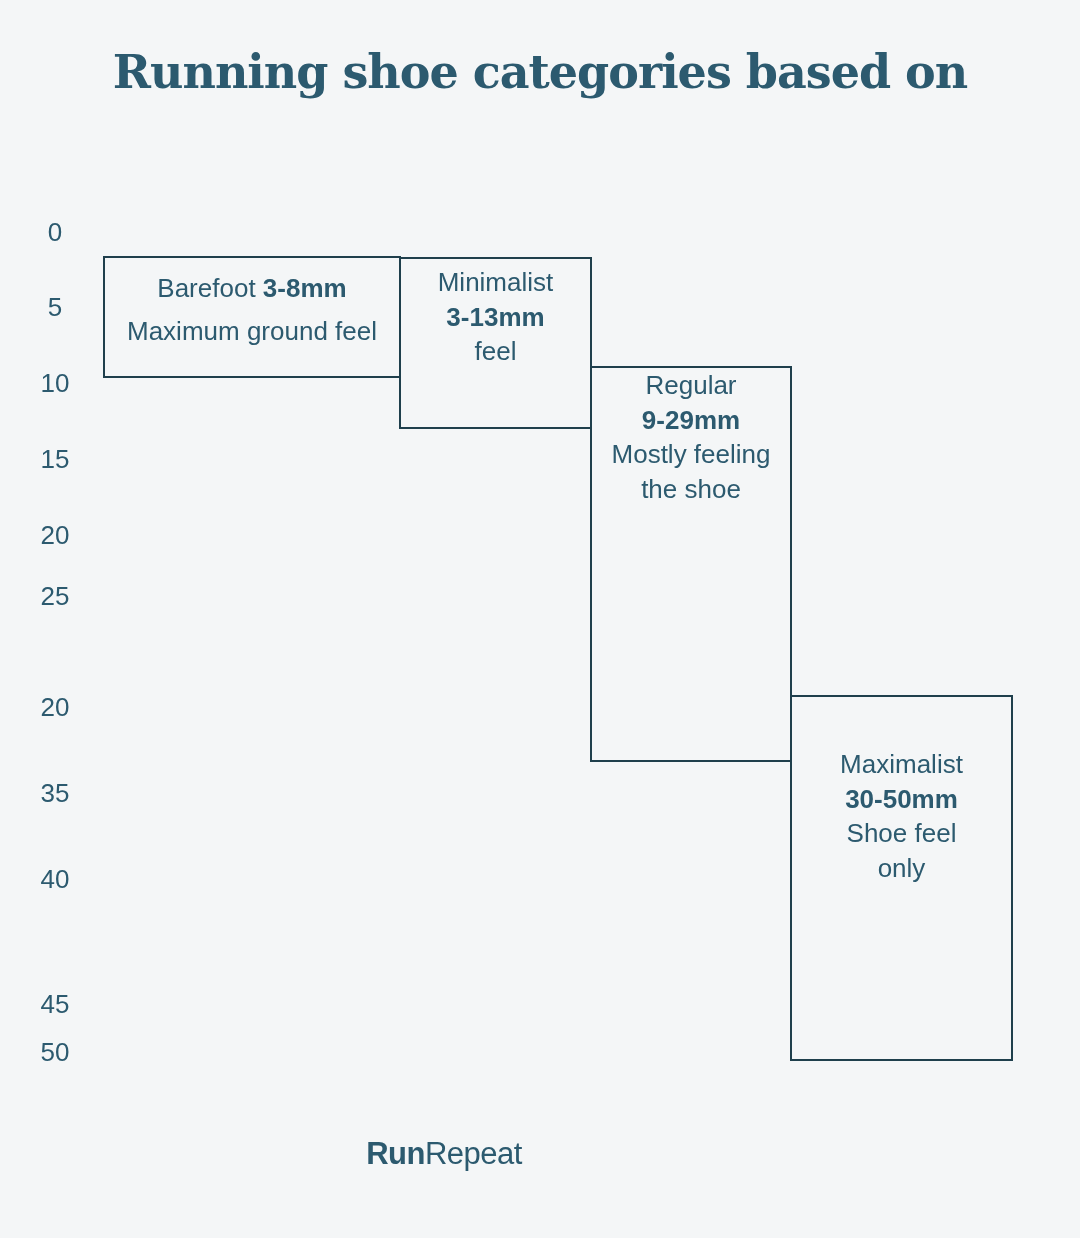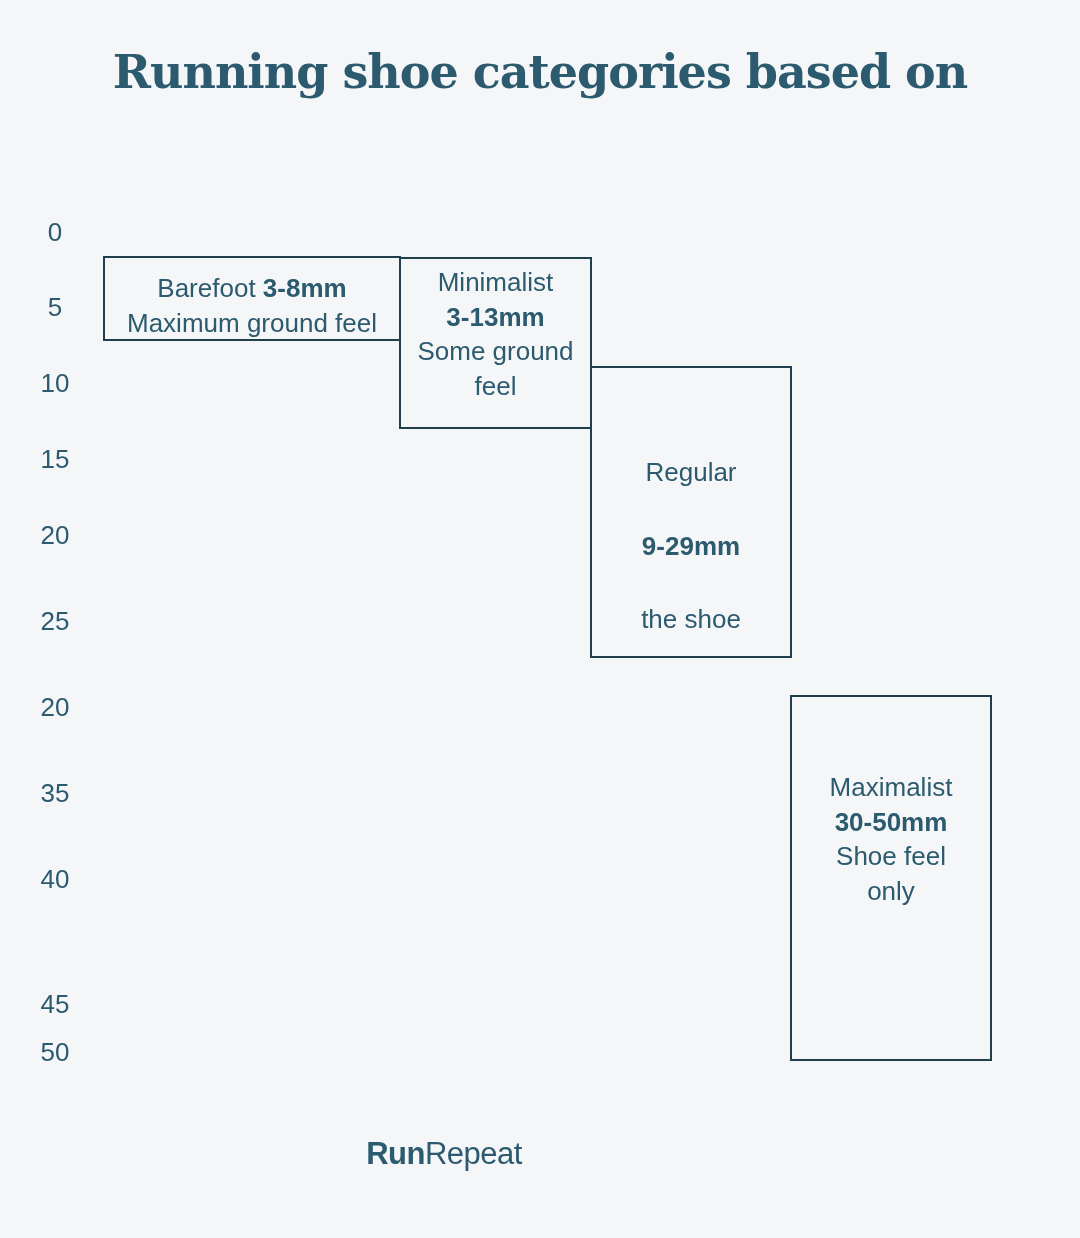--- a/index.html
+++ b/index.html
@@ -17,46 +17,46 @@
 <div class="title">
   <div>Running shoe categories based on</div>
 </div>
 
 <div>
   <div class="tick" style="top:232px">0</div>
   <div class="tick" style="top:307px">5</div>
   <div class="tick" style="top:383px">10</div>
   <div class="tick" style="top:459px">15</div>
   <div class="tick" style="top:535px">20</div>
-  <div class="tick" style="top:621px">25</div>
+  <div class="tick" style="top:596px">25</div>
   <div class="tick" style="top:707px">20</div>
   <div class="tick" style="top:793px">35</div>
   <div class="tick" style="top:879px">40</div>
   <div class="tick" style="top:1004px">45</div>
   <div class="tick" style="top:1052px">50</div>
 </div>
 
-<div class="box" style="left:103px; top:256px; width:298px; height:85px; padding-top:13px;">
+<div class="box" style="left:103px; top:256px; width:298px; height:122px; padding-top:13px;gap:8px;">
   <div><span>Barefoot</span> <b>3-8mm</b></div>
   <div>Maximum ground feel</div>
 </div>
 
 <div class="box" style="left:399px; top:257px; width:193px; height:172px; padding-top:6px;">
   <div>Minimalist</div>
   <b>3-13mm</b>
-  <div>Some ground</div>
   <div>feel</div>
 </div>
 
-<div class="box" style="left:590px; top:366px; width:202px; height:292px; padding-top:87px;gap:39px;">
+<div class="box" style="left:590px; top:366px; width:202px; height:396px; ">
   <div>Regular</div>
   <b>9-29mm</b>
+  <div>Mostly feeling</div>
   <div>the shoe</div>
 </div>
 
-<div class="box" style="left:790px; top:695px; width:202px; height:366px; padding-top:73px;">
+<div class="box" style="left:790px; top:695px; width:223px; height:366px; padding-top:50px;">
   <div>Maximalist</div>
   <b>30-50mm</b>
   <div>Shoe feel</div>
   <div>only</div>
 </div>
 
 <div class="logo"><span class="run">Run</span><span>Repeat</span></div>
 
 </body></html>

